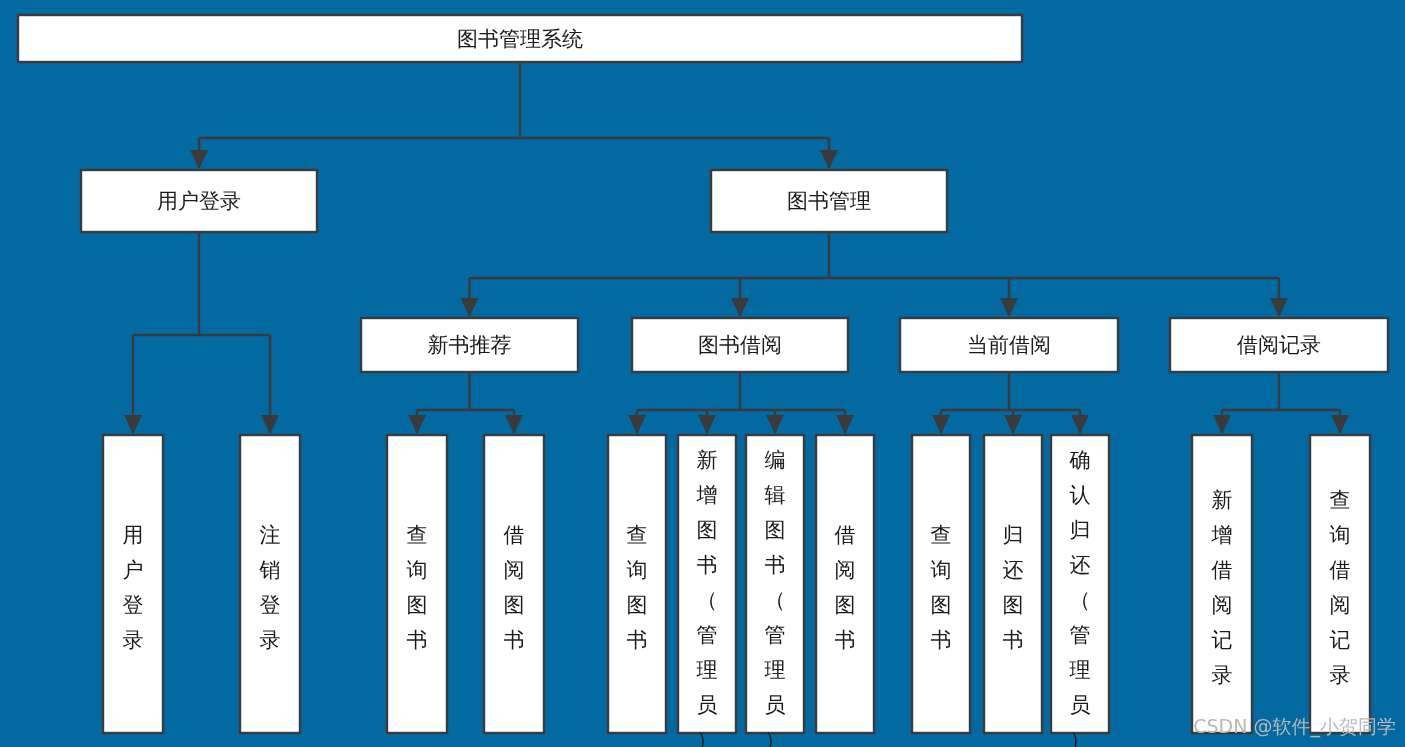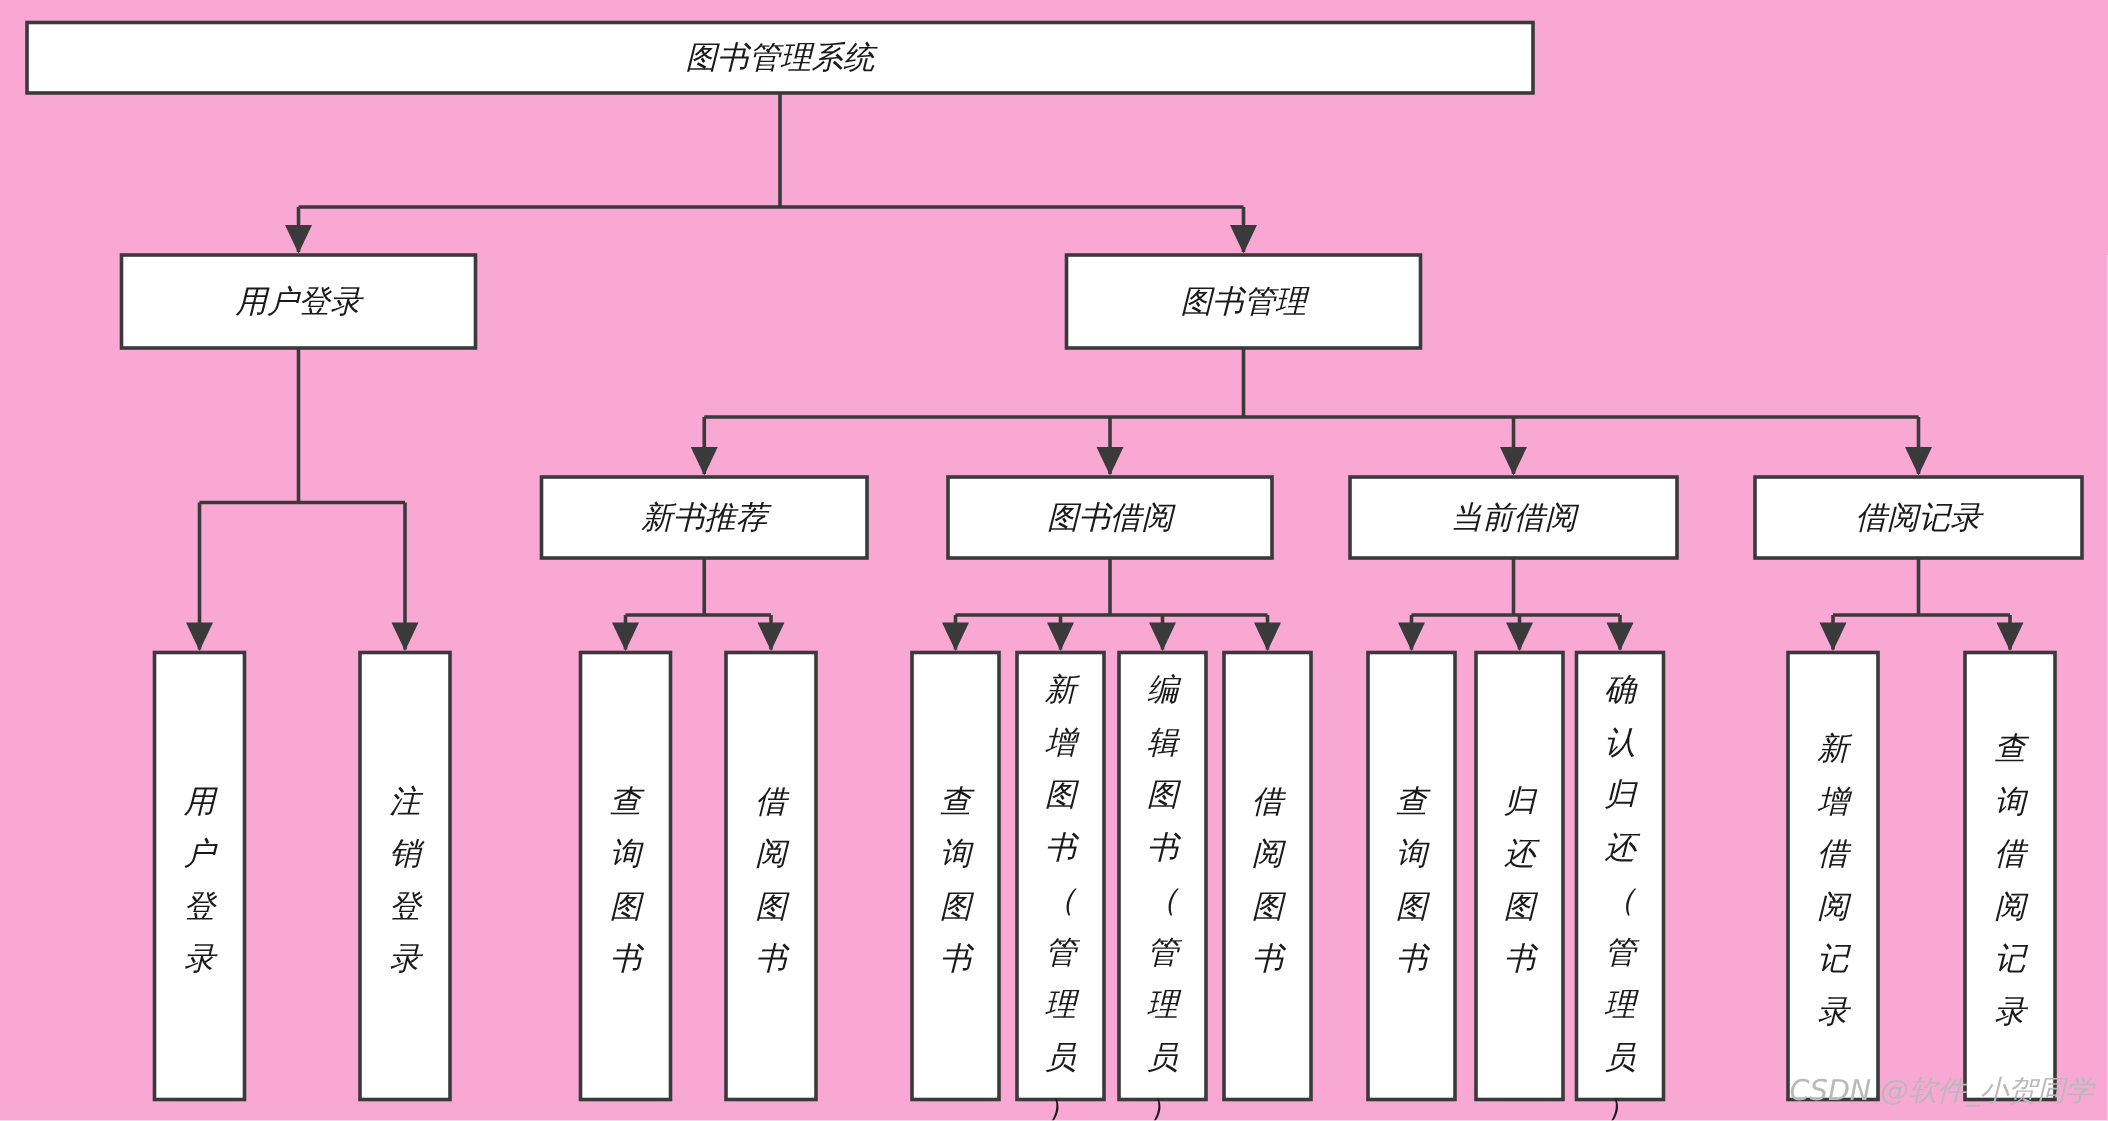--- a/index.html
+++ b/index.html
@@ -8,23 +8,22 @@
     padding: 0;
     background: #ffffff;
   }
   body {
     font-family: "DejaVu Sans", "Liberation Sans", sans-serif;
   }
   #diagram-root {
     position: relative;
     width: 1405px;
     height: 747px;
-    background: #f9a8d4;
+    background: #0369a1;
     overflow: hidden;
-    font-style: italic;
   }
   svg#flowchart {
     position: absolute;
     left: 0;
     top: 0;
     width: 1405px;
     height: 747px;
     display: block;
   }
   .node-box {

